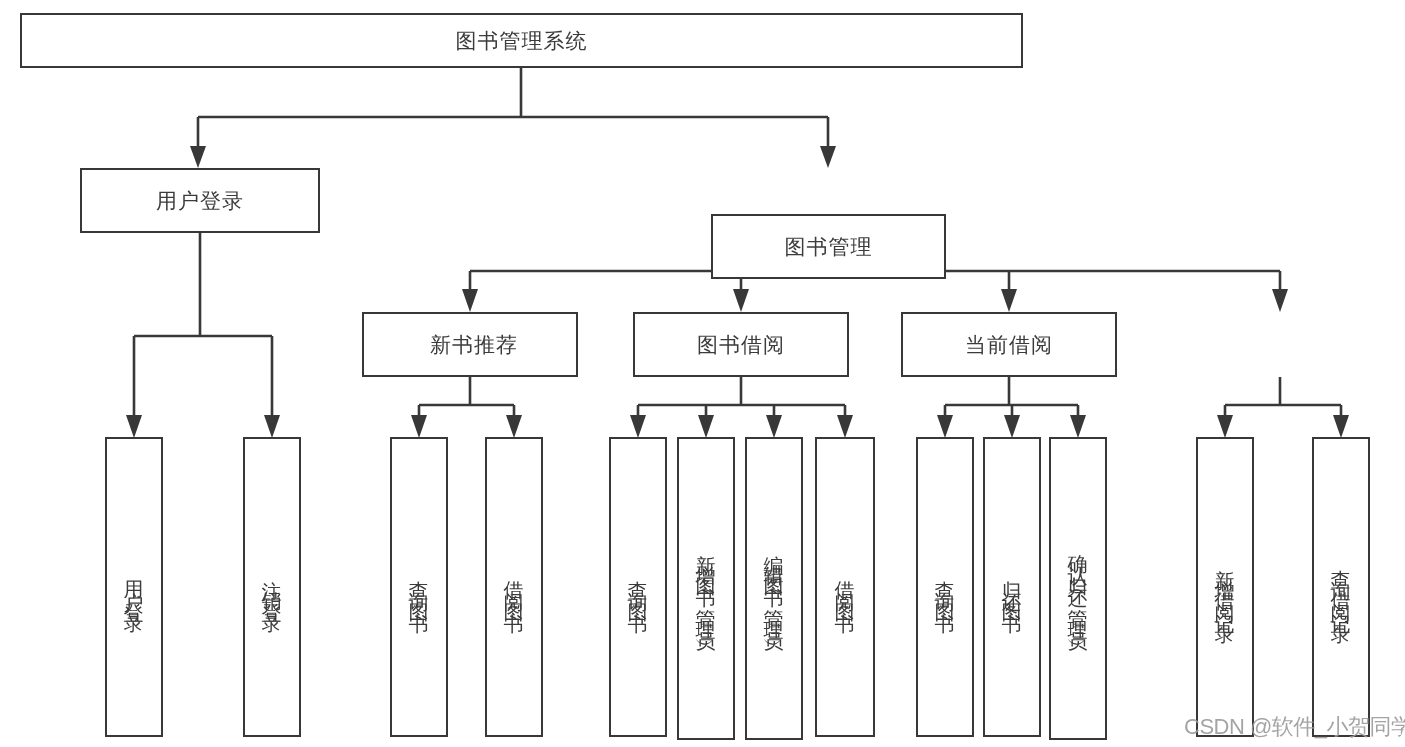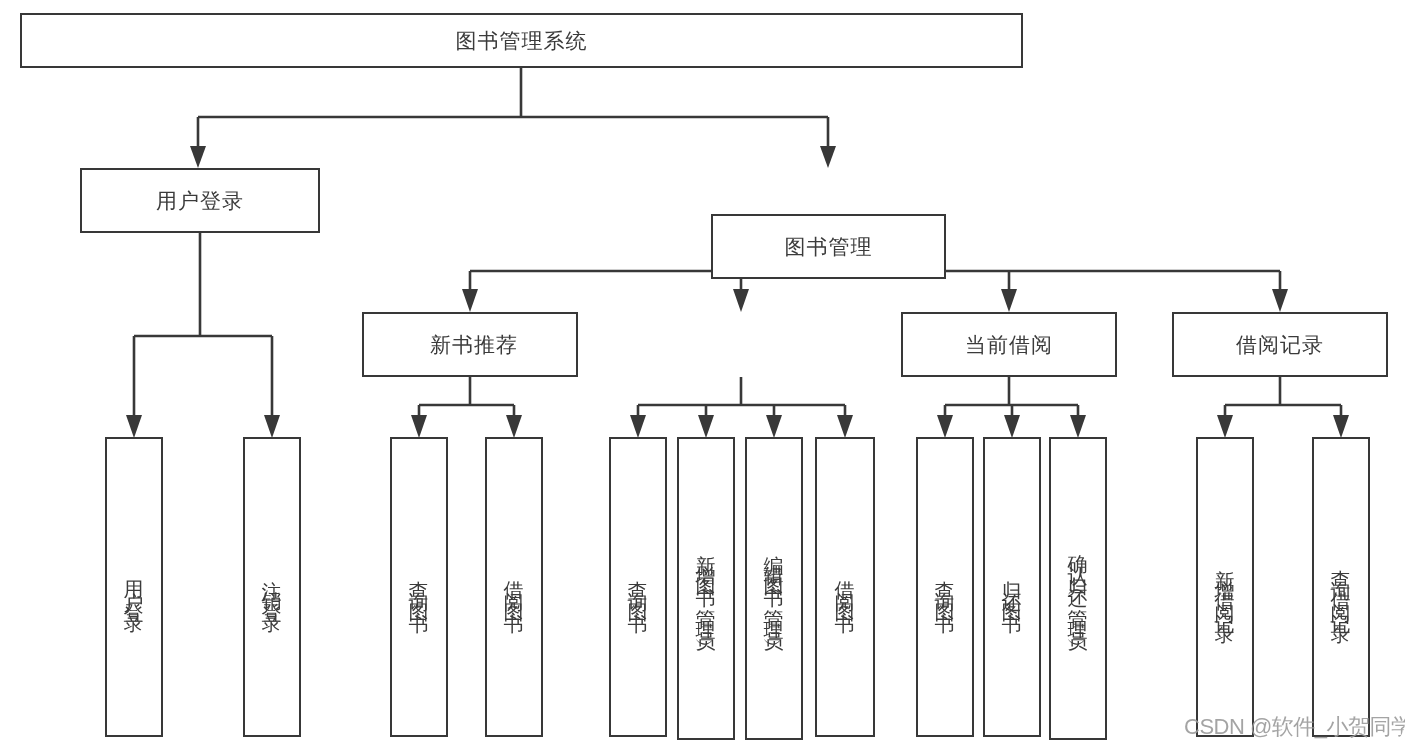--- a/index.html
+++ b/index.html
@@ -109,22 +109,22 @@
       <polygon points="1333,415 1349,415 1341,438"></polygon>
     </g>
   </svg>
 
   <div class="box h" style="left:20px; top:13px; width:1003px; height:55px;">图书管理系统</div>
 
   <div class="box h" style="left:80px; top:168px; width:240px; height:65px;">用户登录</div>
   <div class="box h" style="left:711px; top:168px; width:235px; height:65px;margin-top:46px;">图书管理</div>
 
   <div class="box h" style="left:362px; top:312px; width:216px; height:65px;padding-left:8px;">新书推荐</div>
+  <div class="box h" style="left:633px; top:312px; width:216px; height:65px;">图书借阅</div>
   <div class="box h" style="left:901px; top:312px; width:216px; height:65px;">当前借阅</div>
-  <div class="box h" style="left:1172px; top:312px; width:216px; height:65px;">借阅记录</div>
 
   <div class="box v" style="left:105px; top:437px; width:58px; height:300px;">用户登录</div>
   <div class="box v" style="left:243px; top:437px; width:58px; height:300px;">注销登录</div>
 
   <div class="box v" style="left:390px; top:437px; width:58px; height:300px;">查询图书</div>
   <div class="box v" style="left:485px; top:437px; width:58px; height:300px;">借阅图书</div>
 
   <div class="box v" style="left:609px; top:437px; width:58px; height:300px;">查询图书</div>
   <div class="box v" style="left:677px; top:437px; width:58px; height:303px;">新增图书（管理员）</div>
   <div class="box v" style="left:745px; top:437px; width:58px; height:303px;">编辑图书（管理员）</div>

